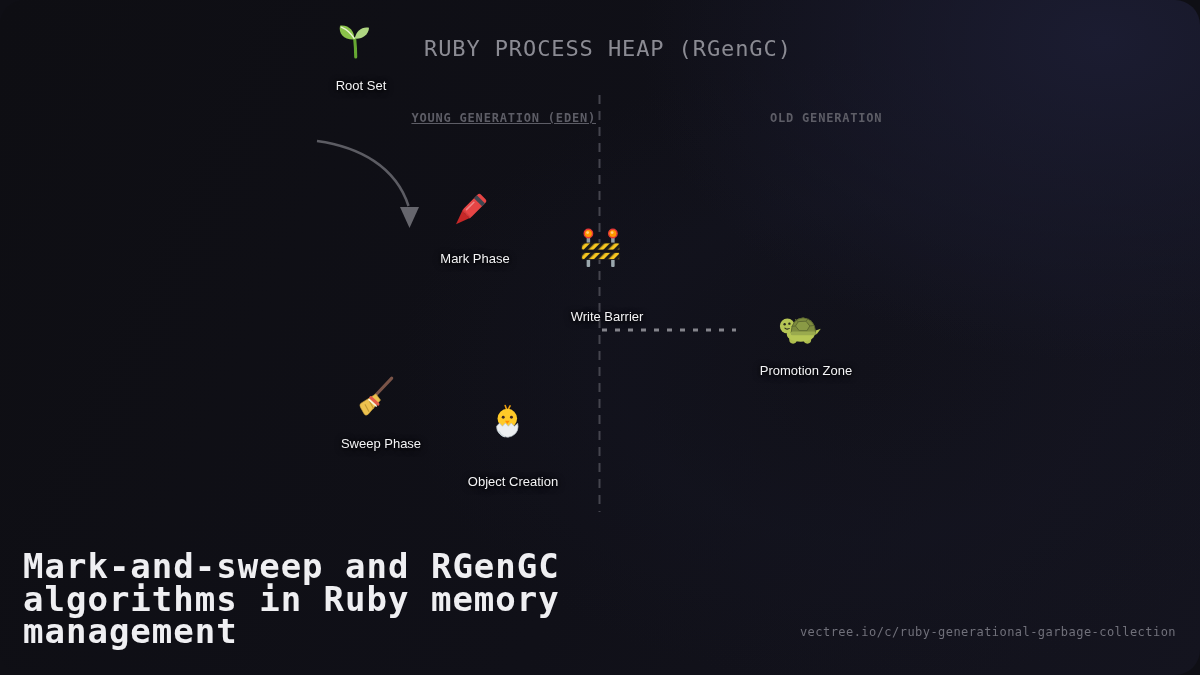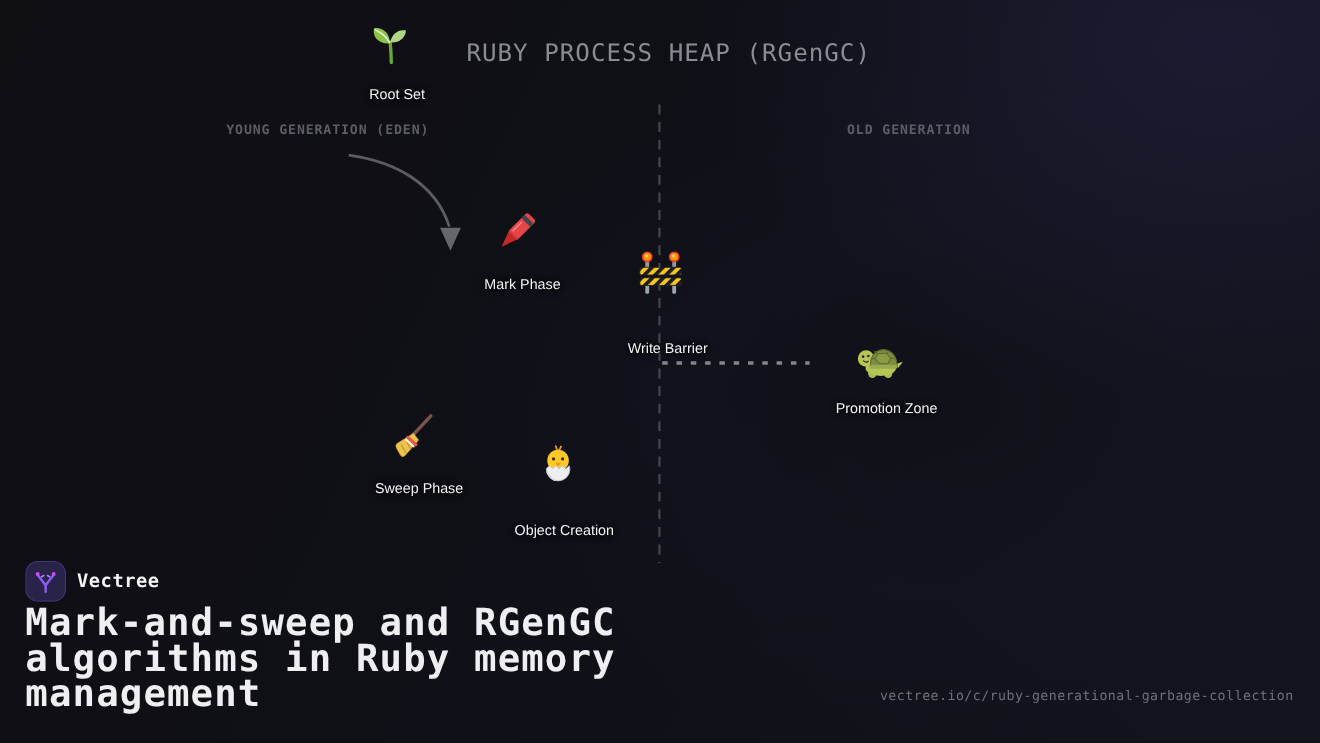--- a/index.html
+++ b/index.html
@@ -3,31 +3,32 @@
 <meta charset="utf-8">
 <style>
   html,body{margin:0;padding:0;background:#0f0f15;}
   .stage{
     position:relative;width:1200px;height:675px;overflow:hidden;
     background:
       radial-gradient(750px 520px at 92% 6%, #1b1c31 0%, rgba(27,28,49,0) 62%),
       radial-gradient(620px 420px at 72% 55%, #15162400 0%, rgba(21,22,36,0.35) 40%, rgba(21,22,36,0) 75%),
       linear-gradient(115deg, #0e0e13 0%, #101018 55%, #14141f 100%);
     font-family:"DejaVu Sans Mono", monospace;
+    border-radius:25px;
   }
   .overlay{position:absolute;left:0;top:0;width:1200px;height:675px;pointer-events:none;}
   .heap-title{
     position:absolute;left:424px;top:36px;
     font-size:22px;letter-spacing:0.9px;color:#8b8b93;font-weight:400;white-space:nowrap;
   }
   .region-label{
     position:absolute;top:111px;font-size:12px;font-weight:bold;
     letter-spacing:0.8px;color:#5d5d66;white-space:nowrap;
   }
-  .region-label.young{left:0;width:596px;text-align:center;}
+  .region-label.young{left:0;width:596px;text-align:right;text-decoration:underline;}
   .region-label.old{left:770px;text-align:center;}
   .node{
     position:absolute;transform:translateX(-50%);
     display:flex;flex-direction:column;align-items:center;
   }
   .node-label{
     font-family:"Liberation Sans", sans-serif;font-size:13px;color:#f4f4f6;
     white-space:nowrap;text-shadow:0 1px 7px rgba(0,0,0,0.95), 0 0 3px rgba(0,0,0,0.8);padding-left:12px;
   }
   .brand-row{position:absolute;left:23px;top:510px;display:flex;align-items:center;gap:10px;}
@@ -139,31 +140,20 @@
       <circle cx="22" cy="17" r="10" fill="#ffca28"></circle>
       <circle cx="17.8" cy="15.6" r="1.5" fill="#3e2723"></circle>
       <circle cx="26.2" cy="15.6" r="1.5" fill="#3e2723"></circle>
       <path d="M19.6 19.3 L24.4 19.3 L22 22.6 Z" fill="#ff8f00"></path>
       <path d="M11 24.8 L14 21.6 L17 24.8 L20 21.6 L23 24.8 L26 21.6 L29 24.8 L32.6 21.8 L33 25.2 A 11 10.8 0 0 1 11 25.2 Z" fill="#eceff1" stroke="#b6c0c6" stroke-width="0.7"></path>
       <path d="M13.5 30 q1.5 4 5.5 5.4" stroke="#cfd8dc" stroke-width="1.3" fill="none" stroke-linecap="round"></path>
     </svg>
     <span class="node-label" style="margin-top:29px">Object Creation</span>
   </div>
 
-  <div class="brand-row">
-    <svg width="37" height="37" viewBox="0 0 37 37">
-      <rect x="0.5" y="0.5" width="36" height="36" rx="11" fill="#292349" stroke="#3f3975" stroke-width="1"></rect>
-      <path d="M11.5 13 L18.5 22 L25.5 13" stroke="#8b5cf6" stroke-width="2.2" fill="none" stroke-linecap="round" stroke-linejoin="round"></path>
-      <path d="M18.5 22 L18.5 28" stroke="#8b5cf6" stroke-width="2.2" stroke-linecap="round"></path>
-      <path d="M14.8 14.5 L16.8 13.2 M22.2 14.5 L20.2 13.2" stroke="#a78bfa" stroke-width="1.4" stroke-linecap="round"></path>
-      <circle cx="11.2" cy="11.8" r="1.8" fill="#c94ef0"></circle>
-      <circle cx="25.8" cy="11.8" r="1.8" fill="#c94ef0"></circle>
-    </svg>
-    <span class="brand-name">Vectree</span>
-  </div>
 
   <h1 class="heading">
     <span>Mark-and-sweep and RGenGC</span>
     <span>algorithms in Ruby memory</span>
     <span>management</span>
   </h1>
 
   <div class="url">vectree.io/c/ruby-generational-garbage-collection</div>
 
 </div>

